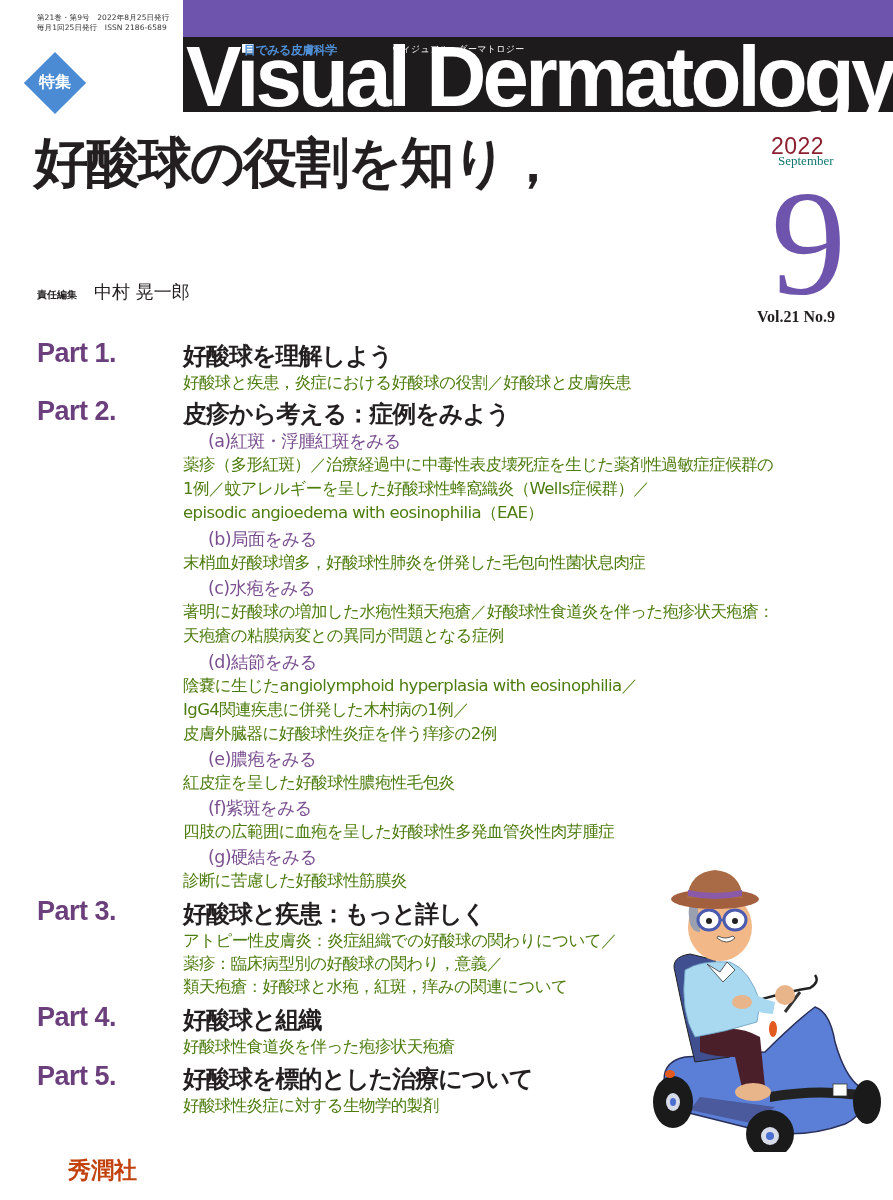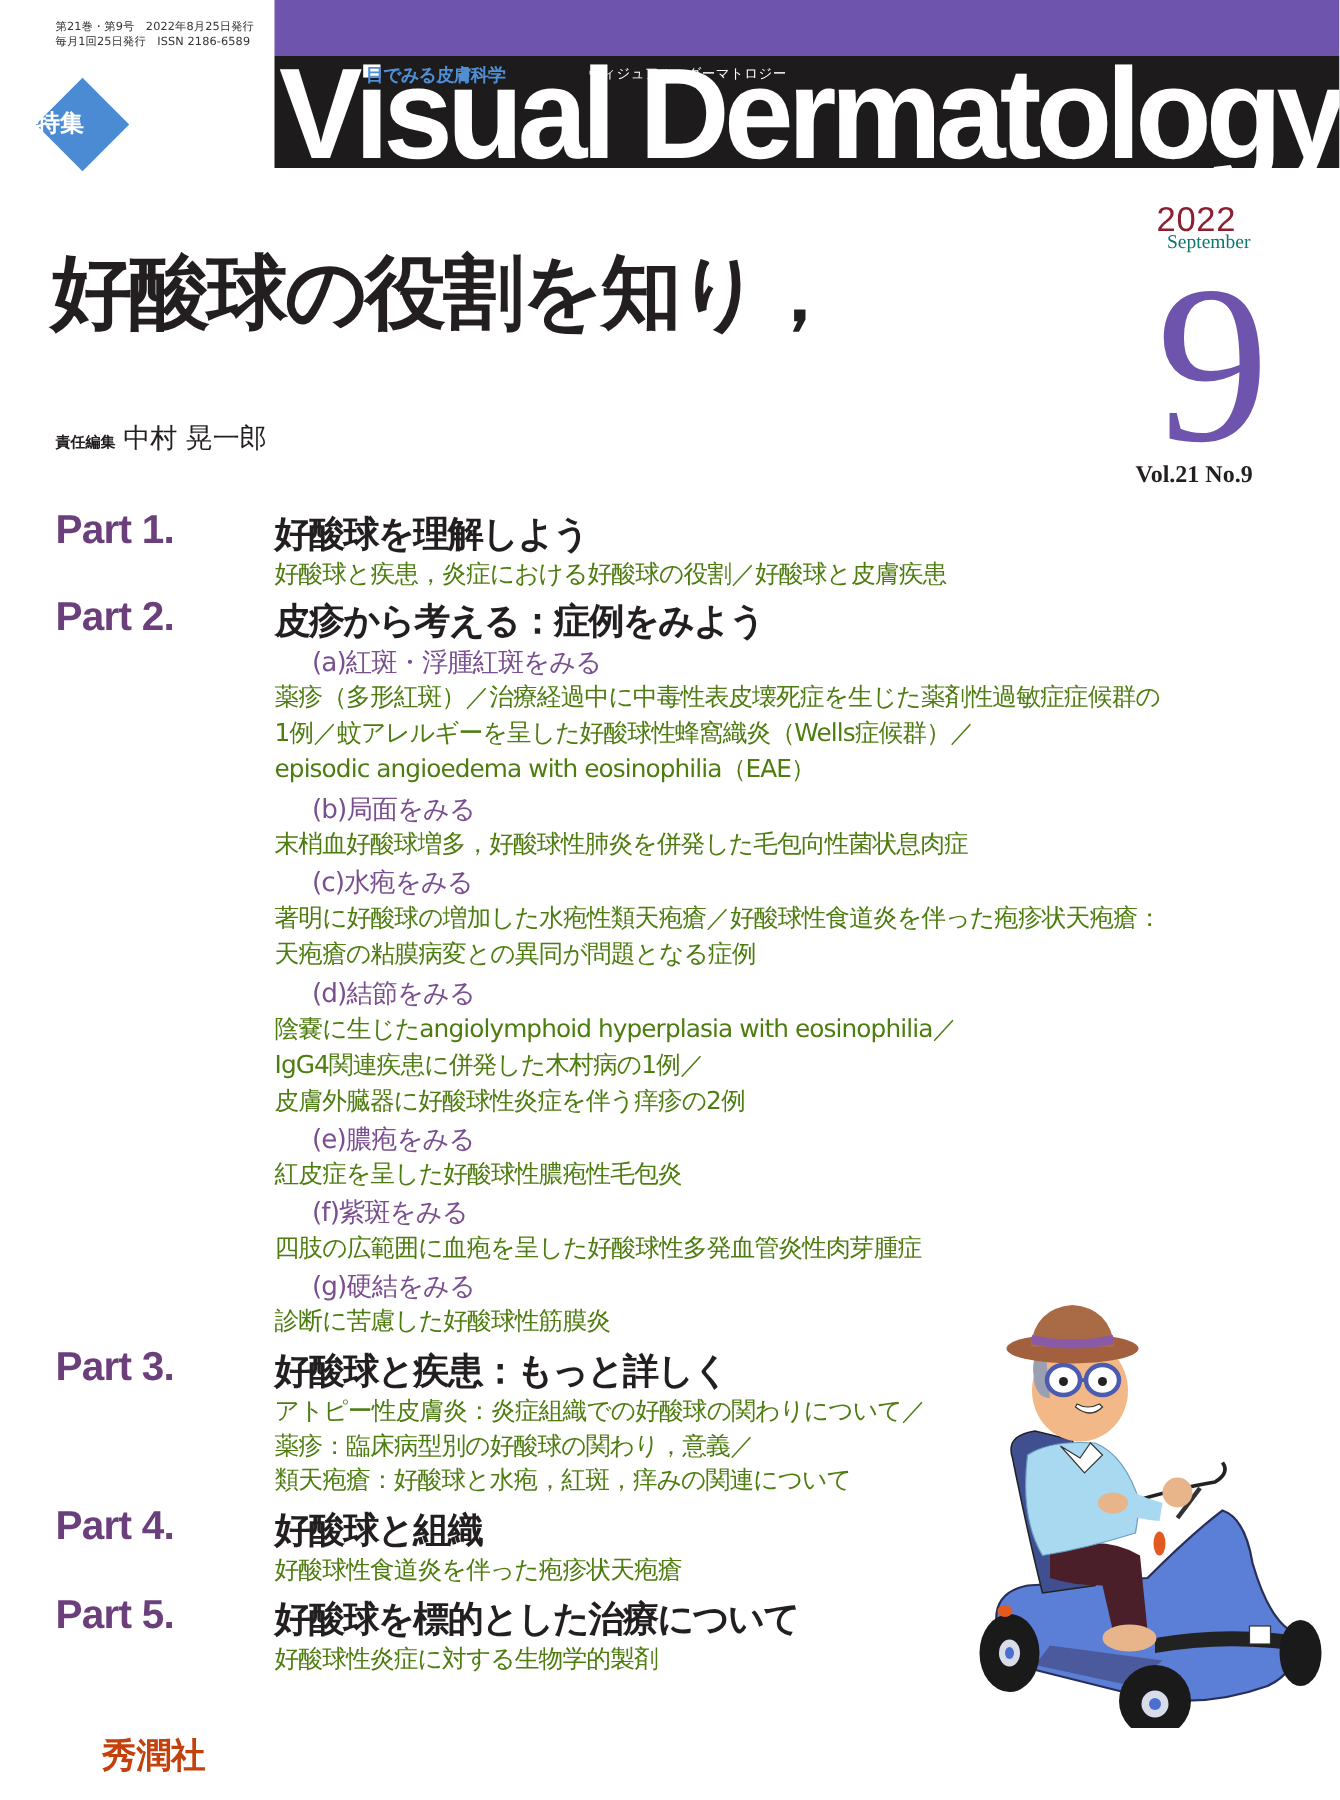--- a/index.html
+++ b/index.html
@@ -25,29 +25,29 @@
   .mast-jp-left {
     left: 244px; top: 42px; font-size: 12px; font-weight: bold; color: #4f8fd6; letter-spacing: -0.5px; white-space: nowrap;
   }
   .mast-jp-right {
     left: 392px; top: 43px; font-size: 9px; color: #ffffff; letter-spacing: 0.3px; white-space: nowrap;
   }
 
   
   .badge { left: 24px; top: 52px; width: 62px; height: 62px; }
   .badge .diamond { position: absolute; left: 9px; top: 9px; width: 44px; height: 44px; background: #4a8bd3; transform: rotate(45deg); }
-  .badge .label { position: absolute; left: 0; top: 20px; width: 62px; color: #ffffff; font-size: 16px; font-weight: bold; letter-spacing: 0px; }
+  .badge .label { position: absolute; left: 0; top: 20px; width: 62px; text-align: center; color: #ffffff; font-size: 16px; font-weight: bold; letter-spacing: 0px; }
 
   
   .feature-title {
     left: 34px; top: 133px; font-size: 54px; line-height: 60px; font-weight: bold; color: #231f20;
-    letter-spacing: -2px; white-space: nowrap; margin-top: 32px;
+    letter-spacing: -2px; white-space: nowrap;
   }
   .editor { left: 37px; top: 280px; white-space: nowrap; }
-  .editor .role { font-size: 10px; font-weight: bold; margin-right: 0; }
+  .editor .role { font-size: 10px; font-weight: bold; margin-right: 12px; }
   .editor .name { font-size: 18px; }
 
   
   .year { left: 771px; top: 133px; font-family: "Liberation Sans", sans-serif; font-size: 23px; color: #8c2030; letter-spacing: 0.5px; }
   .month { left: 778px; top: 153px; font-family: Liberation Serif, serif; font-size: 13px; color: #0f766e; }
   .big-nine { left: 771px; top: 168px; font-family: "Liberation Serif", serif; font-size: 150px; line-height: 150px; color: #6e54ad; font-weight: normal; }
   .vol { left: 757px; top: 308px; font-family: Liberation Serif, serif; font-weight: bold; font-size: 16px; color: #231f20; white-space: nowrap; }
 
   
   .toc { left: 0; top: 0; }

